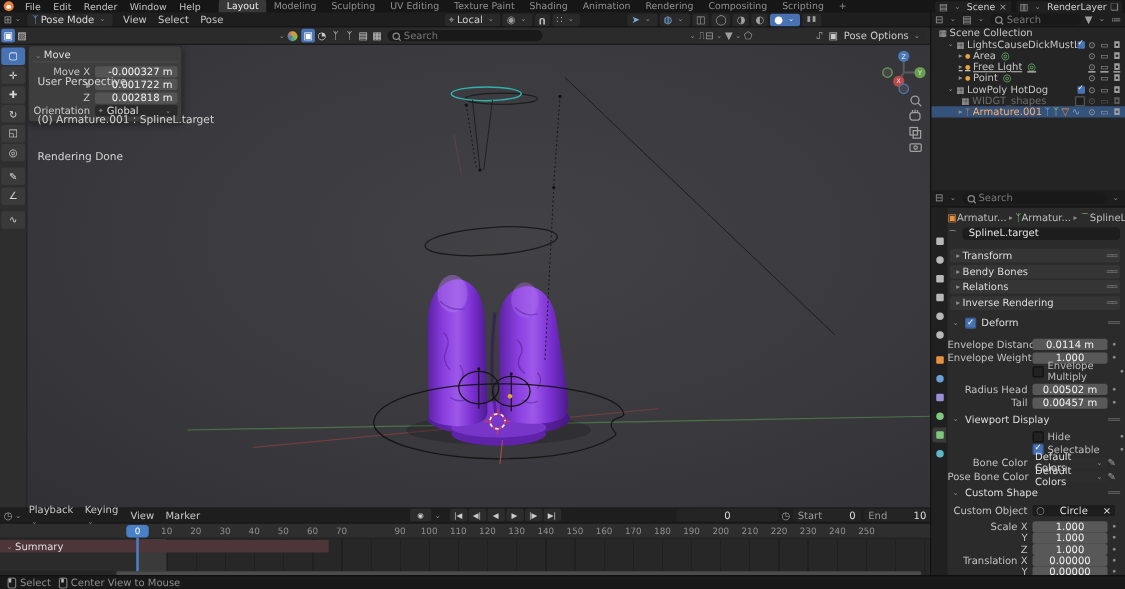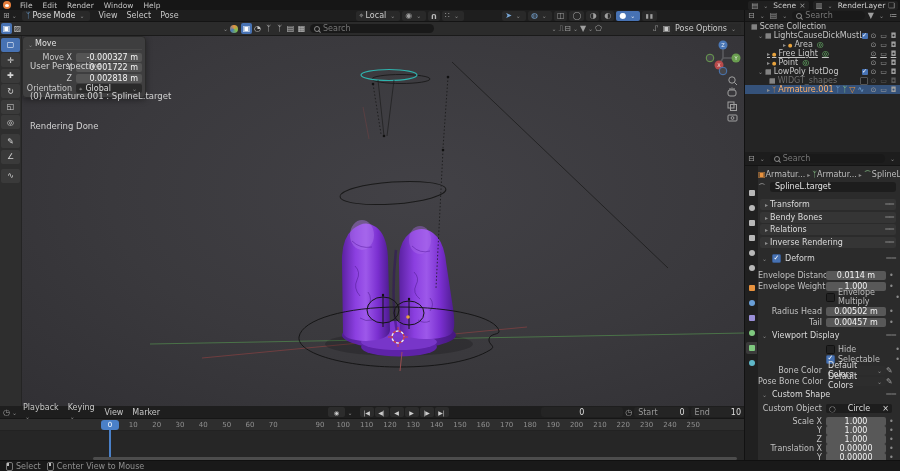--- a/index.html
+++ b/index.html
@@ -113,20 +113,33 @@
 
   <header id="topbar" class="abs">
     <span class="logo"></span>
     <nav class="row" id="topmenus">
         <div class="menu-item">File</div>
         <div class="menu-item">Edit</div>
         <div class="menu-item">Render</div>
         <div class="menu-item">Window</div>
         <div class="menu-item">Help</div>
       </nav>
+    <div class="tabs" id="wstabs">
+        <div class="tab active">Layout</div>
+        <div class="tab">Modeling</div>
+        <div class="tab">Sculpting</div>
+        <div class="tab">UV Editing</div>
+        <div class="tab">Texture Paint</div>
+        <div class="tab">Shading</div>
+        <div class="tab">Animation</div>
+        <div class="tab">Rendering</div>
+        <div class="tab">Compositing</div>
+        <div class="tab">Scripting</div>
+        <div class="tab">+</div>
+      </div>
     <div class="topright">
       <div class="widget">
         <span class="ic">▤</span>
           <span class="caret">⌄</span>
         <span>Scene</span>
         <span class="ic">×</span>
       </div>
       <div class="widget">
         <span class="ic">▥</span>
           <span class="caret">⌄</span>
@@ -400,21 +413,21 @@
         <div class="caret">⌄</div>
         <div class="ic" style="color: rgb(168, 168, 168); font-size: 7px;">▦</div>
         <div class="olabel">LightsCauseDickMustLookPerfect</div>
         <div class="octrls">
           <div class="ocb"></div>
           <div class="ic">⊙</div>
           <div class="ic">▭</div>
           <div class="ic">◘</div>
         </div>
       </div>
-      <div class="orow" style="padding-left: 36px;">
+      <div class="orow" style="padding-left: 20px;">
         <div class="caret">▸</div>
         <div class="ic" style="color: rgb(232, 163, 61); font-size: 5px;">●</div>
         <div class="olabel">Area</div>
         <div class="ic" style="color: rgb(111, 191, 111); margin-left: 4px;">◎</div>
         <div class="octrls">
           <div class="ic">⊙</div>
           <div class="ic">▭</div>
           <div class="ic">◘</div>
         </div>
       </div>
@@ -722,20 +735,28 @@
         <div class="tick" style="left: 506.61px;">170</div>
         <div class="tick" style="left: 529.94px;">180</div>
         <div class="tick" style="left: 553.27px;">190</div>
         <div class="tick" style="left: 576.6px;">200</div>
         <div class="tick" style="left: 599.93px;">210</div>
         <div class="tick" style="left: 623.26px;">220</div>
         <div class="tick" style="left: 646.59px;">230</div>
         <div class="tick" style="left: 669.92px;">240</div>
         <div class="tick" style="left: 693.25px;">250</div>
       </div>
+    <div id="chan">
+      <div id="keys"></div>
+      <div id="range"></div>
+      <div id="summary">
+        <span class="caret">⌄</span>
+          <span>Summary</span>
+      </div>
+    </div>
     <div id="playline"></div>
     <div id="playhead">0</div>
     <div id="tscroll"></div>
   </div>
 
   <div id="status" class="abs">
     <span class="mouse"></span>
     <span>Select</span>
     <span class="mouse m"></span>
     <span>Center View to Mouse</span>

